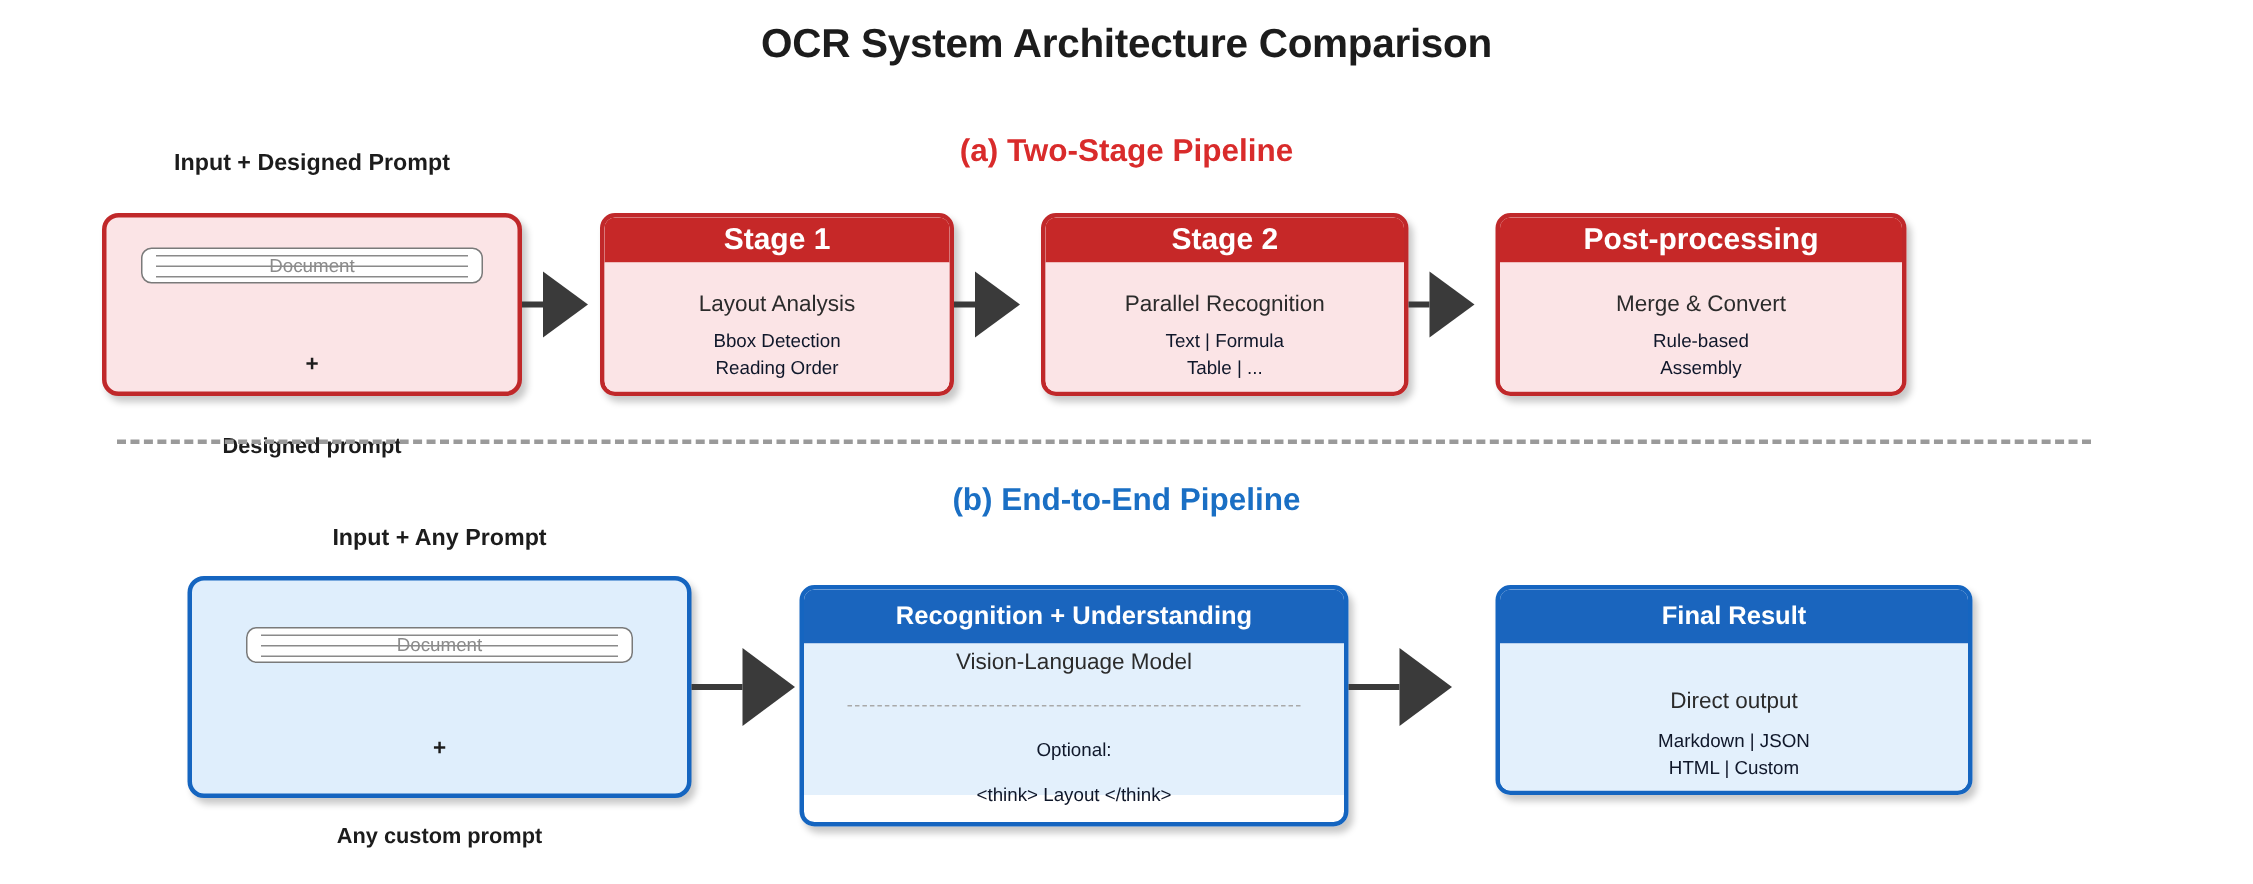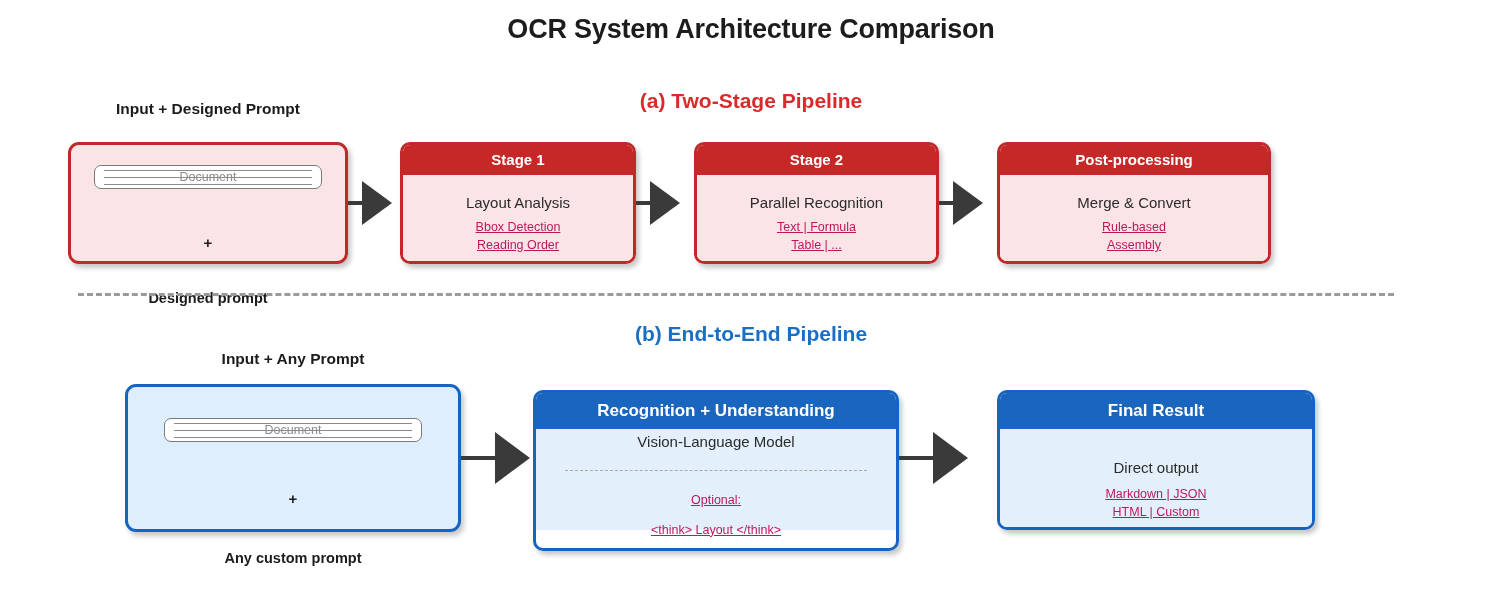--- a/index.html
+++ b/index.html
@@ -38,45 +38,44 @@
     border-radius:10px;
     box-sizing:border-box;
     overflow:hidden;
     box-shadow:3px 4px 5px rgba(0,0,0,0.22);
   }
   .node .hdr{
     width:100%;
     text-align:center;
     font-weight:bold;
     color:#ffffff;
-    font-size:15px;
+    font-size:20px;
     line-height:30px;
     height:30px;
     box-sizing:border-box;
   }
   .node .body{
     width:100%;
     box-sizing:border-box;
     display:flex;
     flex-direction:column;
     align-items:center;
     justify-content:center;
   }
   .node .main-line{
     font-size:15px;
     color:#2b2b2b;
     margin-bottom:7px;
     white-space:nowrap;
   }
   .node .sub-line{
     font-size:12.5px;
-    color:#be185d;
+    color:#0f172a;
     line-height:18px;
     white-space:nowrap;
-    text-decoration:underline;
   }
 
   
   .red{ border:3px solid #c0282a; }
   .red .hdr{ background:#c62828; }
   .red .body{ background:#fbe4e6; }
 
   
   .blue{ border:3px solid #1565c0; }
   .blue .hdr{ background:#1a65be; }

